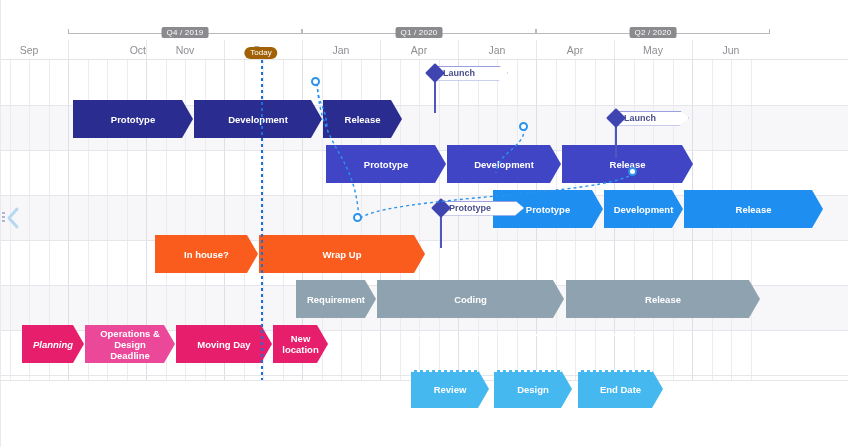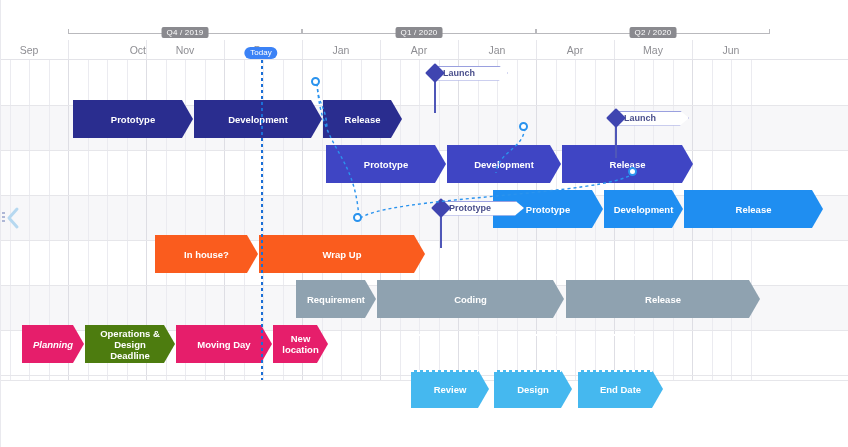--- a/index.html
+++ b/index.html
@@ -113,21 +113,21 @@
     height: 320px;
     background: repeating-linear-gradient(
       to bottom,
       #1b6fd6 0px, #1b6fd6 3px,
       rgba(0,0,0,0) 3px, rgba(0,0,0,0) 6px);
     z-index: 40;
   }
   .today-pill {
     position: absolute;
     z-index: 41;
-    background: #3b82f6;
+    background: #a16207;
     color: #ffffff;
     font-size: 8px;
     line-height: 12px;
     height: 12px;
     padding: 0 6px;
     border-radius: 6px;
     white-space: nowrap;
     transform: translateX(-50%);
   }
 
@@ -427,21 +427,21 @@
         <div class="bar-dash-wrap" style="left: 377px; width: 187px; top: 184px;">
           <div class="bar" style="background: rgb(143, 162, 176);">Coding</div>
         </div>
         <div class="bar-dash-wrap" style="left: 566px; width: 194px; top: 184px;">
           <div class="bar" style="background: rgb(143, 162, 176);">Release</div>
         </div>
         <div class="bar-dash-wrap" style="left: 22px; width: 62px; top: 229px; font-style: italic;">
           <div class="bar" style="background: rgb(230, 30, 107);">Planning</div>
         </div>
         <div class="bar-dash-wrap" style="left: 85px; width: 90px; top: 229px;">
-          <div class="bar" style="background: #4d7c0f;">Operations &amp;<br>Design Deadline</div>
+          <div class="bar" style="background: #ec4899;">Operations &amp;<br>Design Deadline</div>
         </div>
         <div class="bar-dash-wrap" style="left: 176px; width: 96px; top: 229px;">
           <div class="bar" style="background: rgb(230, 30, 107);">Moving Day</div>
         </div>
         <div class="bar-dash-wrap" style="left: 273px; width: 55px; top: 229px;">
           <div class="bar" style="background: rgb(230, 30, 107);">New<br>location</div>
         </div>
         <div class="bar-dash-wrap" style="left: 411px; width: 78px; top: 274px;">
           <div class="bar" style="background: rgb(69, 184, 239);">Review</div>
           <div class="dash-edge"></div>

